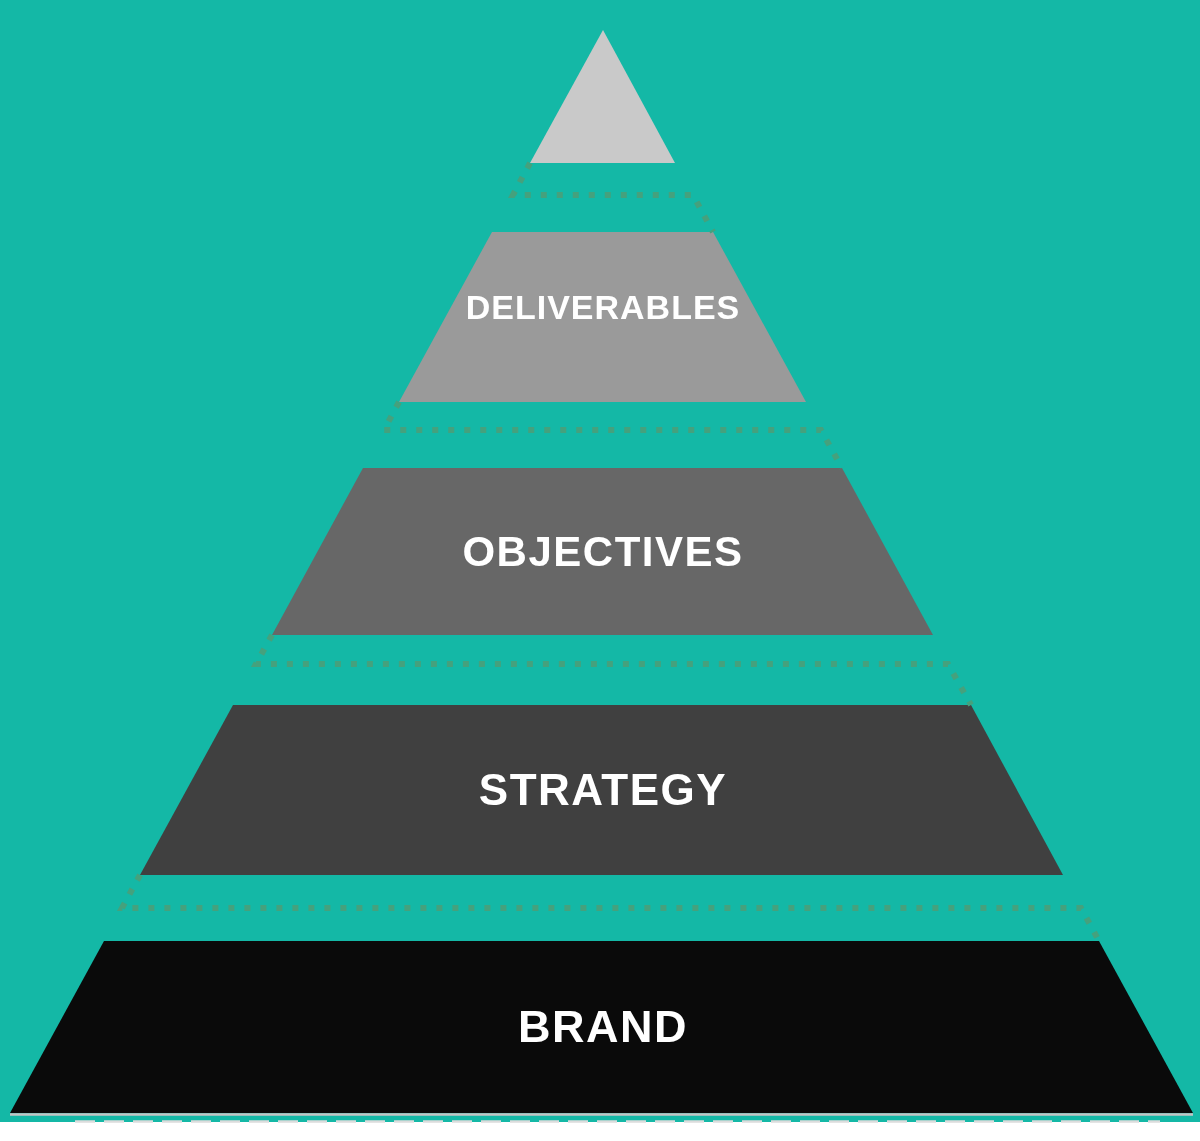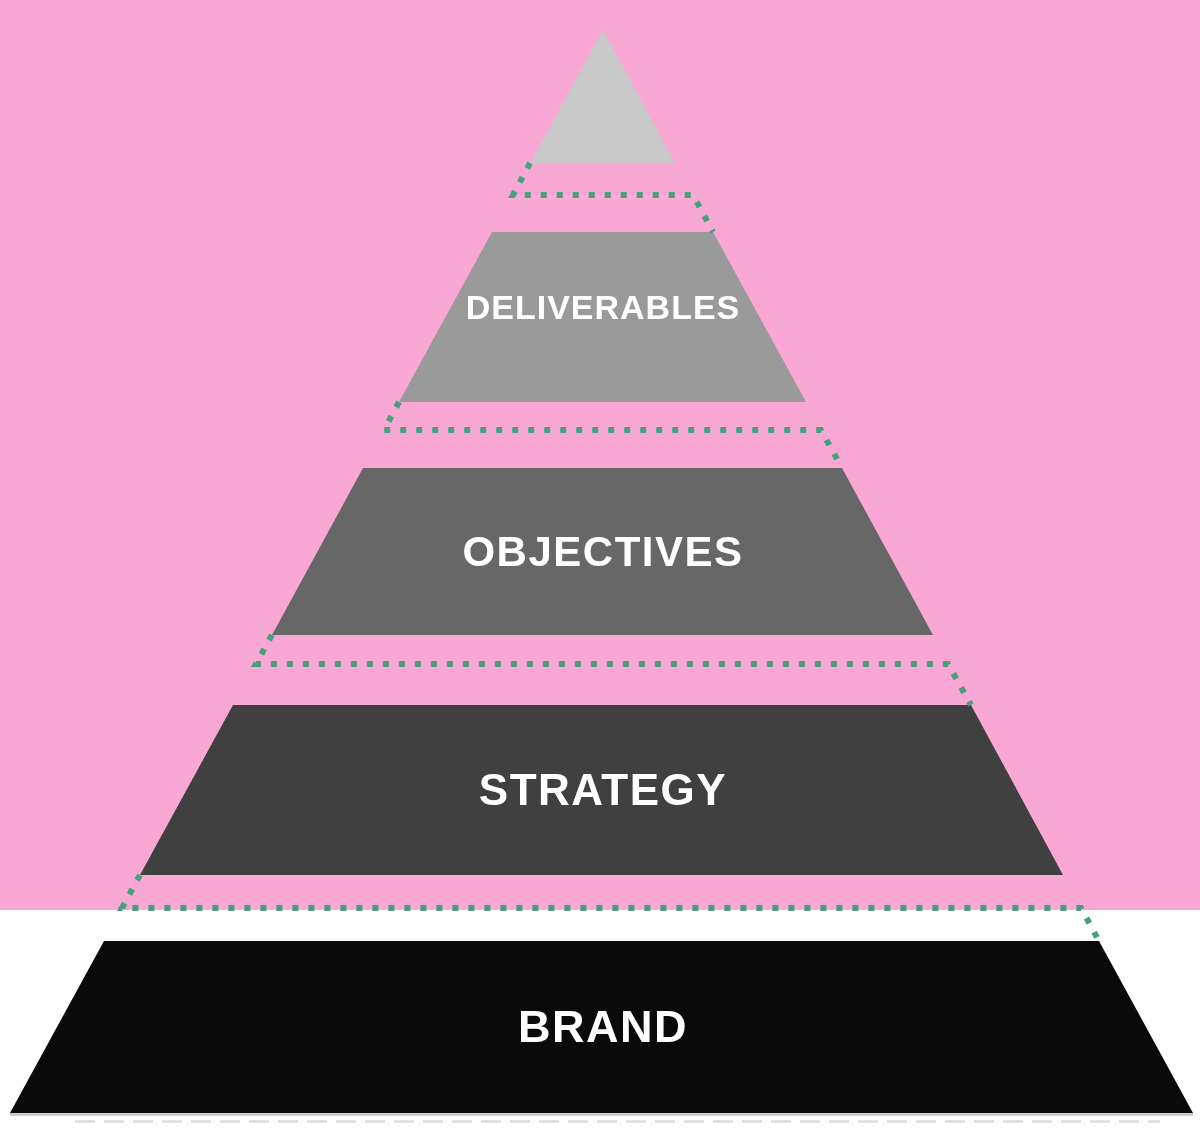--- a/index.html
+++ b/index.html
@@ -6,23 +6,23 @@
     margin: 0;
     padding: 0;
     background: #ffffff;
     width: 1200px;
     height: 1141px;
     overflow: hidden;
     font-family: "Liberation Sans", sans-serif;
   }
   .diagram-wrap {
     width: 1200px;
-    height: 910px;
+    height: 1122px;
     position: relative;
-    background: #f9a8d4;
+    background: #14b8a6;
   }
   svg { display: block; }
   .level-label {
     font-family: "Liberation Sans", "DejaVu Sans", sans-serif;
     font-weight: 700;
     text-anchor: middle;
   }
   .label-deliverables { font-size: 34px; letter-spacing: 1px; }
   .label-objectives   { font-size: 42px; letter-spacing: 1.5px; }
   .label-strategy     { font-size: 44px; letter-spacing: 1.5px; }

